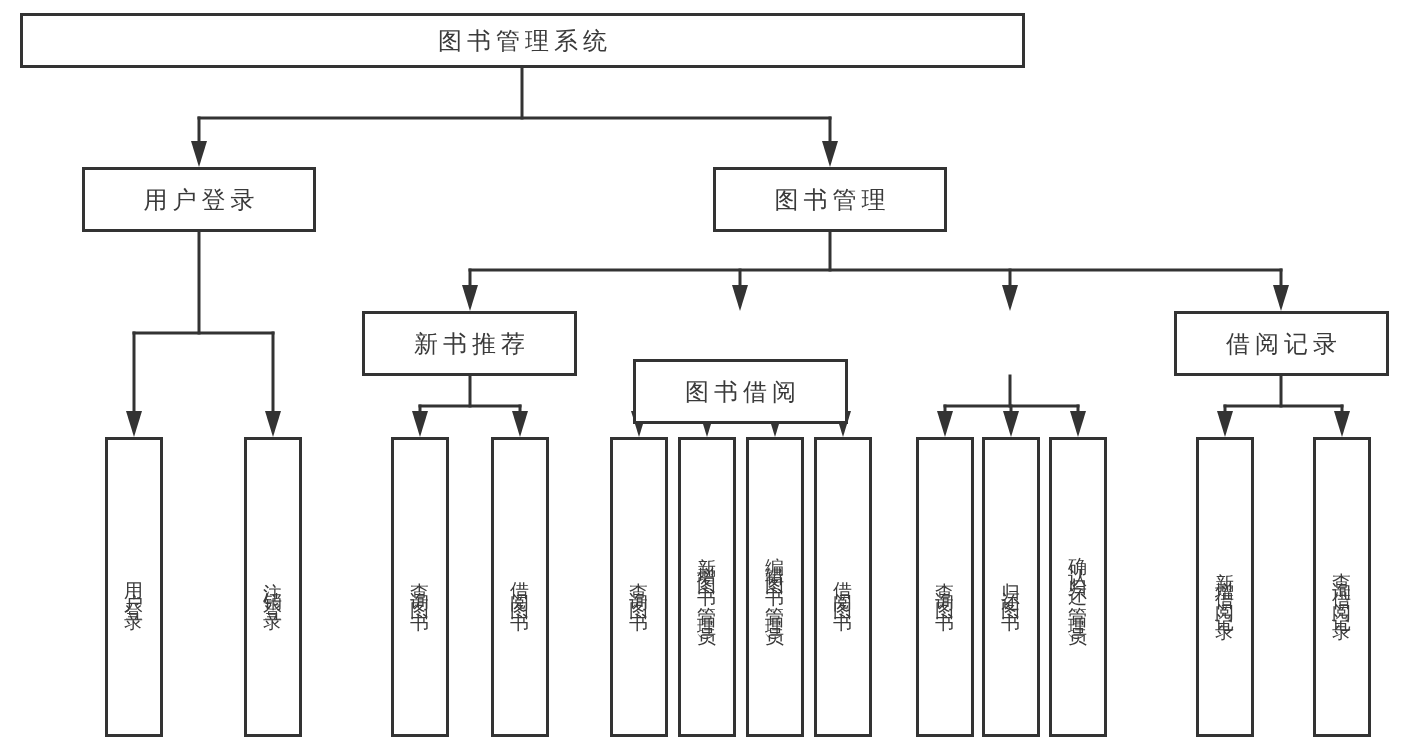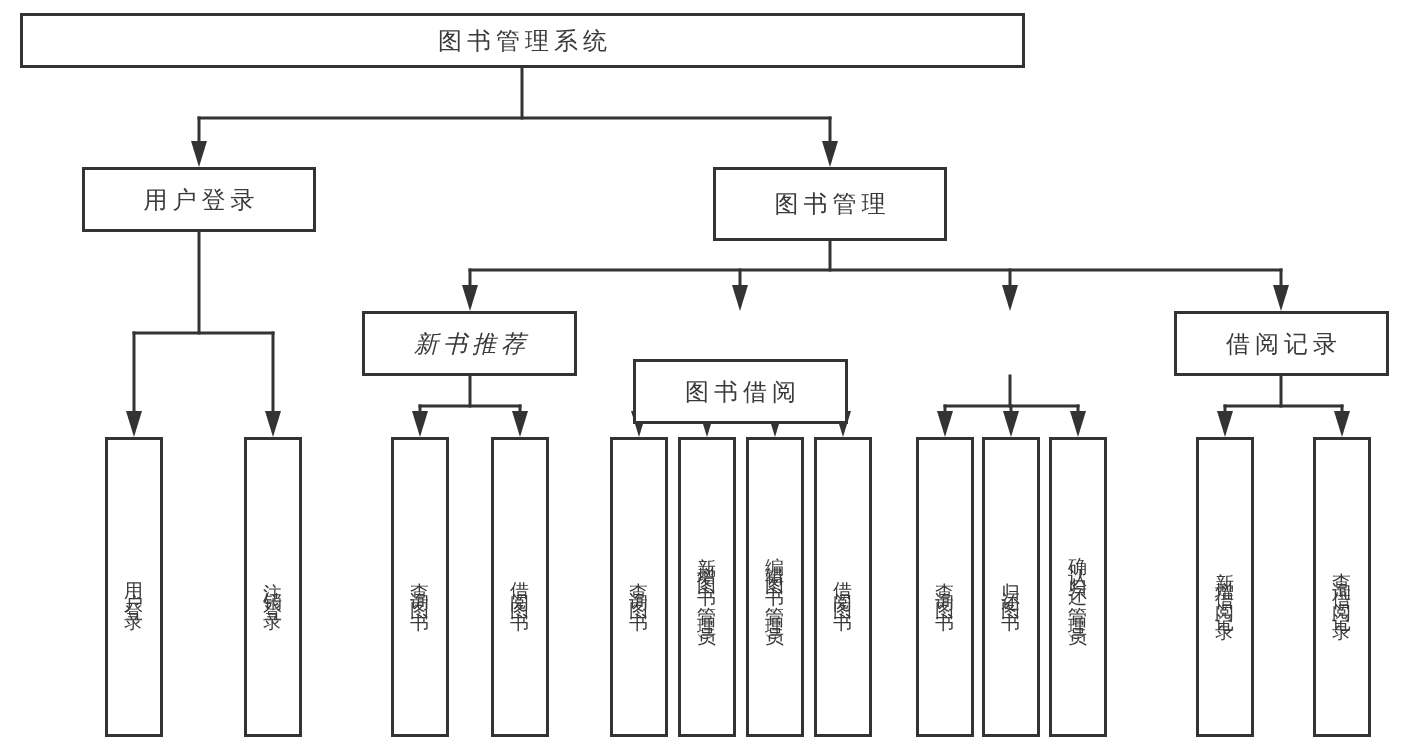--- a/index.html
+++ b/index.html
@@ -57,23 +57,23 @@
     line-height: 1;
     letter-spacing: 10px;
     white-space: nowrap;
     color: var(--text);
   }
 
   
   .n-root  { left: 20px;   top: 13px;  width: 1005px; height: 55px; }
   
   .n-l2a   { left: 82px;   top: 167px; width: 234px;  height: 65px; }
-  .n-l2b   { left: 713px;  top: 167px; width: 234px;  height: 74px; align-items: center; }
-  
-  .n-l3a   { left: 362px;  top: 311px; width: 215px;  height: 65px; font-style: italic; }
+  .n-l2b   { left: 713px;  top: 167px; width: 234px;  height: 65px; align-items: center; }
+  
+  .n-l3a   { left: 362px;  top: 311px; width: 215px;  height: 65px; }
   .n-l3b   { left: 633px;  top: 311px; width: 215px;  height: 65px; margin-top: 48px; }
   .n-l3c   { left: 903px;  top: 311px; width: 215px;  height: 65px; }
   .n-l3d   { left: 1174px; top: 311px; width: 215px;  height: 65px; }
   
   .leaf    { top: 437px; width: 58px; height: 300px; }
   .n-a1 { left: 105px; }  .n-a2 { left: 244px; }
   .n-b1 { left: 391px; }  .n-b2 { left: 491px; }
   .n-c1 { left: 610px; }  .n-c2 { left: 678px; }
   .n-c3 { left: 746px; }  .n-c4 { left: 814px; }
   .n-d1 { left: 916px; }  .n-d2 { left: 982px; }  .n-d3 { left: 1049px; }

